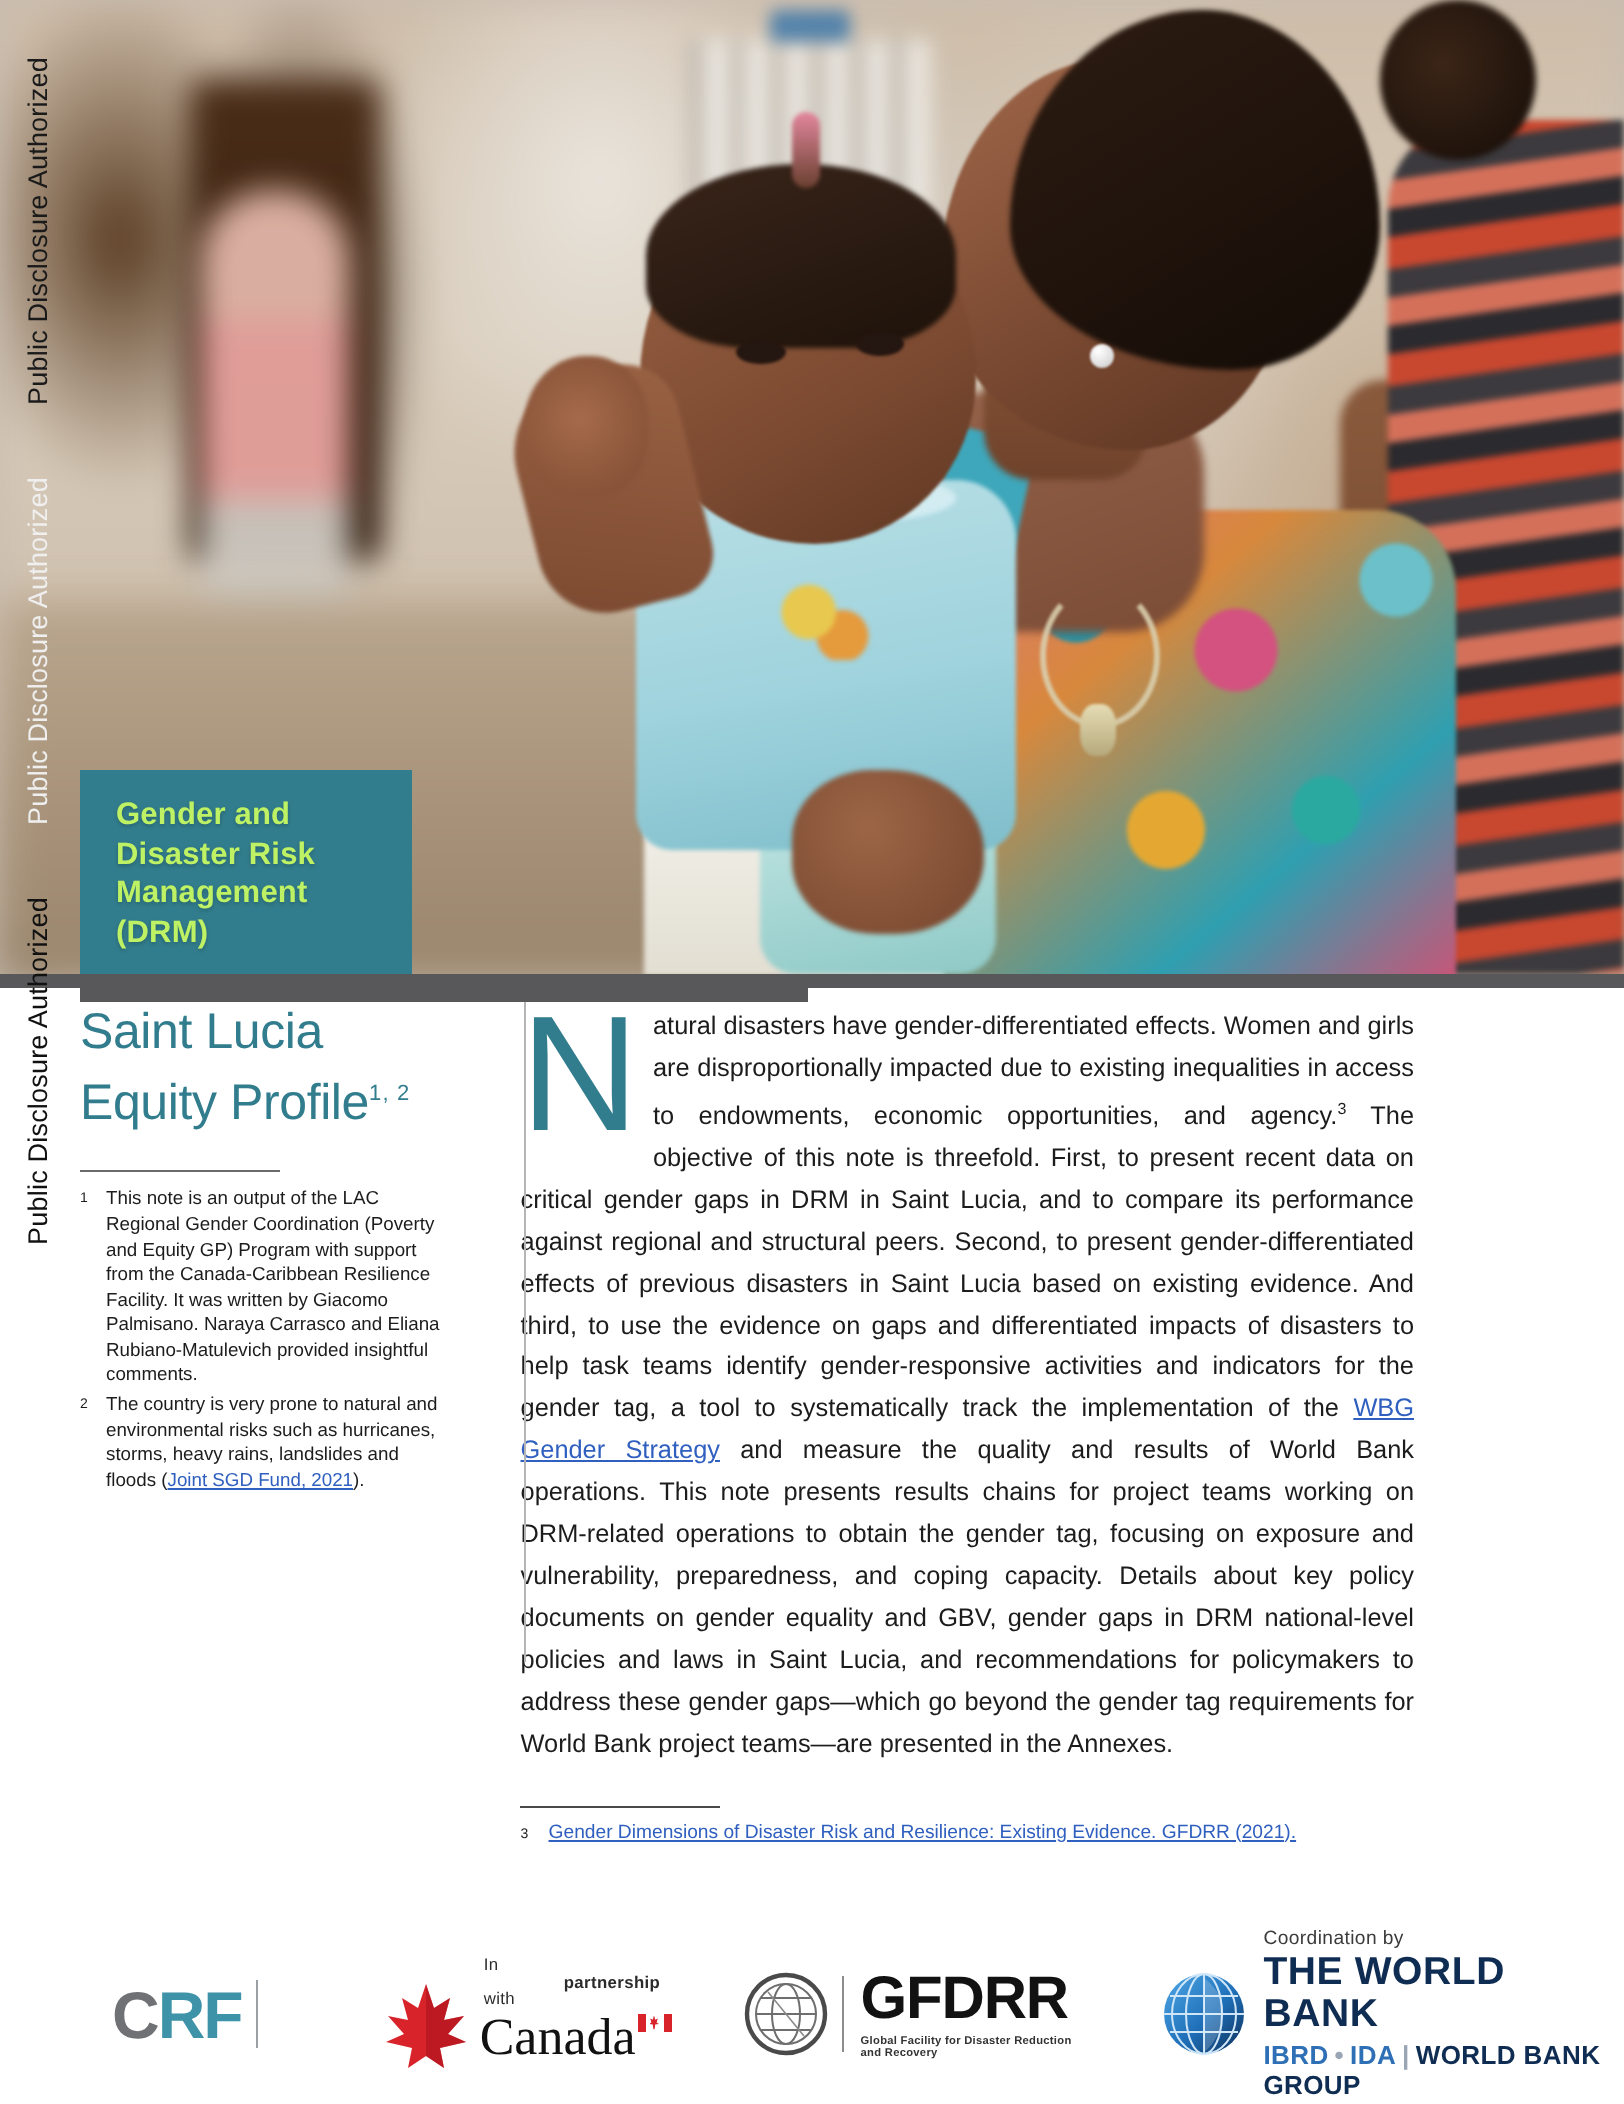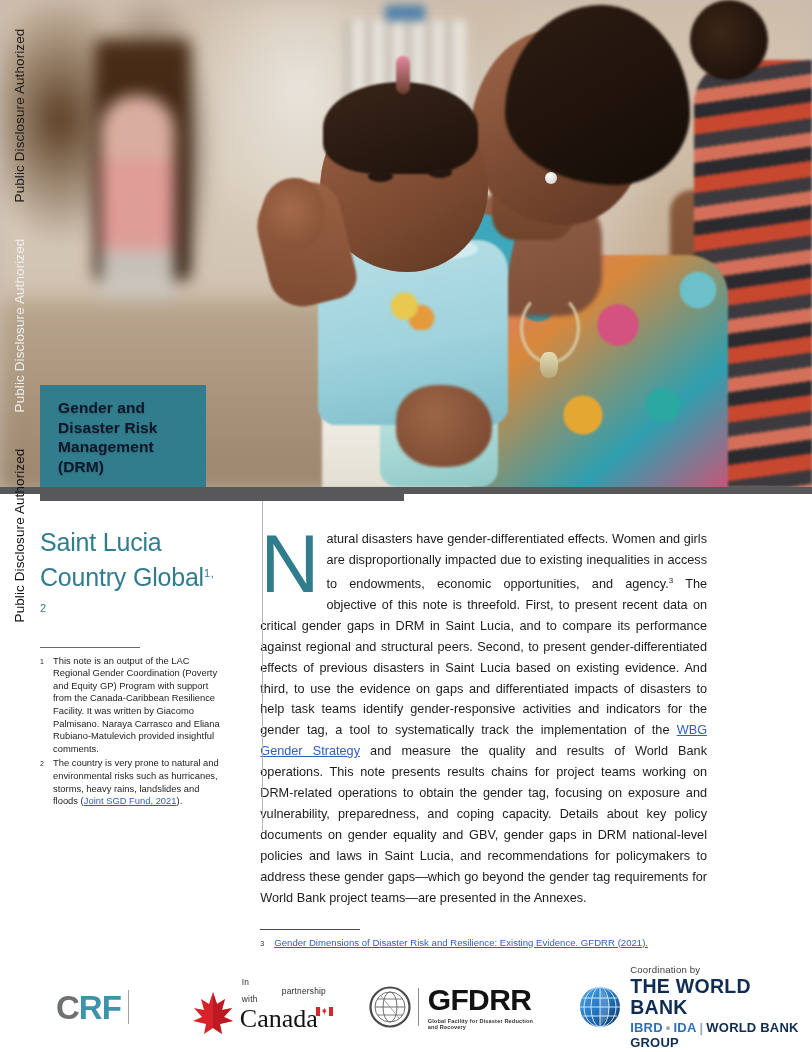--- a/index.html
+++ b/index.html
@@ -218,38 +218,38 @@
     background:radial-gradient(ellipse 130% 120% at 50% 45%, rgba(0,0,0,0) 55%, rgba(0,0,0,.18) 100%);
   }
 
   
   #hero-title-box{
     position:absolute; left:40px; top:385px; width:166px; height:102px;
     background:#327d8d; z-index:25;
     padding:13px 12px 0 18px;
   }
   #hero-title-box .ttl{
-    color:#0f172a; font-weight:bold; font-size:15.5px; line-height:19.5px;
+    color:#bef264; font-weight:bold; font-size:15.5px; line-height:19.5px;
     letter-spacing:.1px;
     text-shadow:0 1px 2px rgba(0,0,0,.22);
   }
 
   
   #gray-bar-full{
     position:absolute; left:0; top:487px; width:812px; height:7px;
     background:#58585a; z-index:20;
   }
   #gray-bar-block{
     position:absolute; left:40px; top:487px; width:364px; height:14px;
     background:#58585a; z-index:20;
   }
 
   
   #content{
-    position:absolute; left:0; top:507px; width:737px; height:460px;
+    position:absolute; left:0; top:481px; width:737px; height:460px;
     display:flex;
   }
   #left-col{
     width:262px; padding:20px 18px 0 40px; position:relative;
   }
   #page-title{
     color:#327d8d; font-size:25px; line-height:31px; font-weight:400;
     letter-spacing:-.2px;
   }
   #page-title sup{ font-size:11px; vertical-align:super; letter-spacing:.6px; }
@@ -304,21 +304,21 @@
   .crf-divider{ width:1px; height:34px; background:#9aa0a4; margin:0 8px 0 7px; }
   .crf-words{ line-height:15px; }
   .crf-l1 .w1{ color:#56595c; font-size:13.5px; }
   .crf-l1 .w2{ color:#3f93a8; font-size:13.5px; }
   .crf-l2{ color:#3f93a8; font-size:13.5px; }
   
   #logo-canada{ margin-left:55px; align-items:flex-end; }
   .maple{ width:42px; height:46px; position:relative; margin-right:6px; }
   .canada-words{ line-height:1; padding-bottom:4px; }
   .canada-top{ font-size:8.4px; color:#2b2b2b; letter-spacing:.2px; margin-bottom:2px; margin-left:2px;}
-  .canada-top b{ font-weight:normal;padding-left:40px; }
+  .canada-top b{ font-weight:bold;padding-left:40px; }
   .canada-main{ font-family:"Liberation Serif", serif; font-size:26px; color:#111; line-height:26px; position:relative; }
   .canada-flag{
     position:absolute; right:-2px; top:1px; width:17px; height:9px;
     background:linear-gradient(90deg,#d8232a 0 23%, #fff 23% 77%, #d8232a 77% 100%);
   }
   .canada-flag:after{
     content:""; position:absolute; left:6px; top:1px; width:5px; height:7px;
     background:#d8232a; clip-path:polygon(50% 0,62% 32%,88% 24%,76% 52%,100% 62%,62% 66%,56% 100%,44% 100%,38% 66%,0 62%,24% 52%,12% 24%,38% 32%);
   }
   
@@ -388,21 +388,21 @@
 </div>
 
 <div id="gray-bar-full"></div>
 <div id="gray-bar-block"></div>
 
 <div id="content">
 
   <div id="left-col">
     <h1 id="page-title">
       <span>Saint Lucia</span><br>
-      <span>Country Global</span><sup>1, 2</sup>
+      <span>Equity Profile</span><sup>1, 2</sup>
     </h1>
     <div id="left-rule"></div>
 
     <div class="fn">
       <span class="num">1</span>
       <span>This note is an output of the LAC Regional Gender Coordination (Poverty and Equity GP) Program with support from the Canada-Caribbean Resilience Facility. It was written by Giacomo Palmisano. Naraya Carrasco and Eliana Rubiano-Matulevich provided insightful comments.</span>
     </div>
 
     <div class="fn">
       <span class="num">2</span>

